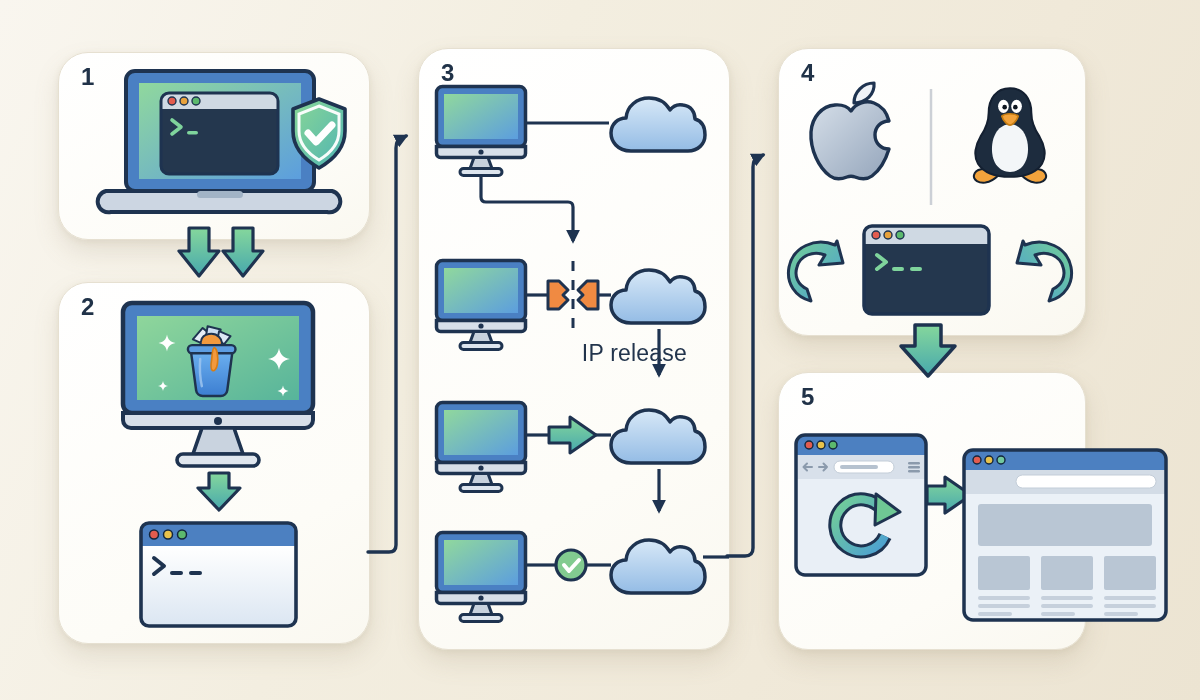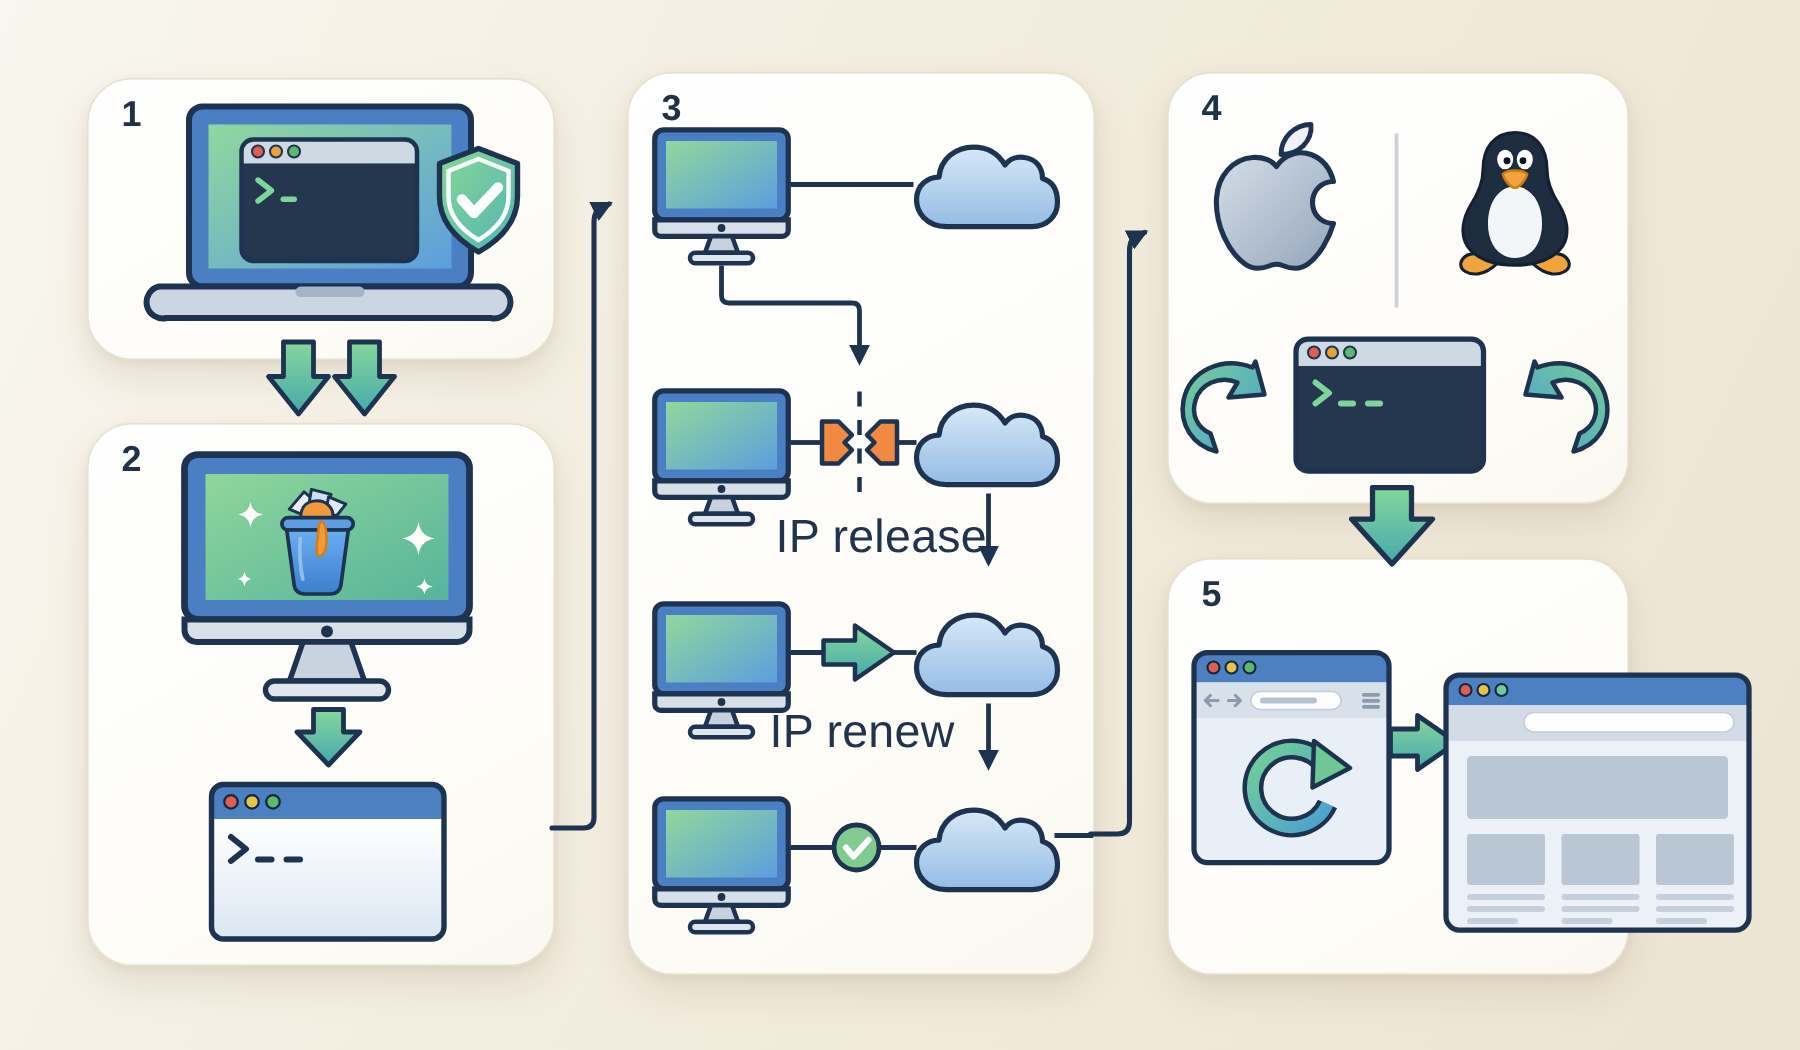--- a/index.html
+++ b/index.html
@@ -12,22 +12,22 @@
     position:absolute;background:linear-gradient(150deg,#ffffff 0%,#fdfcf7 70%,#faf8f0 100%);
     border:1px solid #e6e0d1;border-radius:30px;
     box-shadow:0 12px 24px rgba(140,124,92,.17), 0 2px 6px rgba(140,124,92,.10);
   }
   .panel svg{position:absolute;left:0;top:0;}
   .num{
     position:absolute;left:22px;top:12px;color:#203248;
     font-size:24px;font-weight:700;line-height:1;
   }
   .iplabel{
-    position:absolute;color:#22344c;font-size:31px;line-height:1.1;
-    width:170px;text-align:left;letter-spacing:.2px;
+    position:absolute;color:#22344c;font-size:23px;line-height:1.1;
+    width:170px;text-align:right;letter-spacing:.2px;
   }
   .ip-release{left:98px;top:292px;}
   .ip-renew{left:94px;top:422px;}
   .overlay{position:absolute;left:0;top:0;z-index:6;pointer-events:none;}
   .p1{left:58px;top:52px;width:310px;height:186px;}
   .p2{left:58px;top:282px;width:310px;height:360px;}
   .p3{left:418px;top:48px;width:310px;height:600px;}
   .p4{left:778px;top:48px;width:306px;height:286px;}
   .p5{left:778px;top:372px;width:306px;height:276px;}
 </style>
@@ -199,21 +199,20 @@
     <line x1="108" y1="516" x2="138" y2="516" stroke="#1e3350" stroke-width="3.2"></line>
     <line x1="167" y1="516" x2="192" y2="516" stroke="#1e3350" stroke-width="3.2"></line>
     <g>
       <circle cx="152" cy="516" r="15" fill="#82cb90" stroke="#1e3350" stroke-width="3.2"></circle>
       <path d="M145,516 l5,6 10,-11" fill="none" stroke="#ffffff" stroke-width="4" stroke-linecap="round" stroke-linejoin="round"></path>
     </g>
     <use href="#cloud" transform="translate(188,486)"></use>
     <line x1="284" y1="508" x2="310" y2="508" stroke="#1e3350" stroke-width="3.2"></line>
   </svg>
   <span class="iplabel ip-release">IP release</span>
-  <span class="iplabel ip-renew">IP renew</span>
 </section>
 
 <section class="panel p4">
   <span class="num">4</span>
   <svg width="306" height="286" viewBox="0 0 306 286">
     <g transform="translate(22,28)">
       <path d="M53,26 C53,15 62,6 73,6 C74,17 65,26 53,26 Z" fill="#eef2f7" stroke="#1e3350" stroke-width="3.2" stroke-linejoin="round"></path>
       <path d="M50,34 C55,26 65,23 73,26 C81,29 86,36 88,44 C80,44 74,50 74,58 C74,66 80,72 88,72 C85,82 79,93 71,99 C65,103.5 59,102 54,100 C51.5,99 48.5,99 46,100 C41,102 35,103.5 29,99 C18,91 9,73 10,55 C11,40 21,29 34,28 C41,27.5 47,30 50,34 Z" fill="url(#gApple)" stroke="#1e3350" stroke-width="3.4" stroke-linejoin="round"></path>
     </g>
     <line x1="152" y1="40" x2="152" y2="156" stroke="#ccd0d6" stroke-width="2.5"></line>

